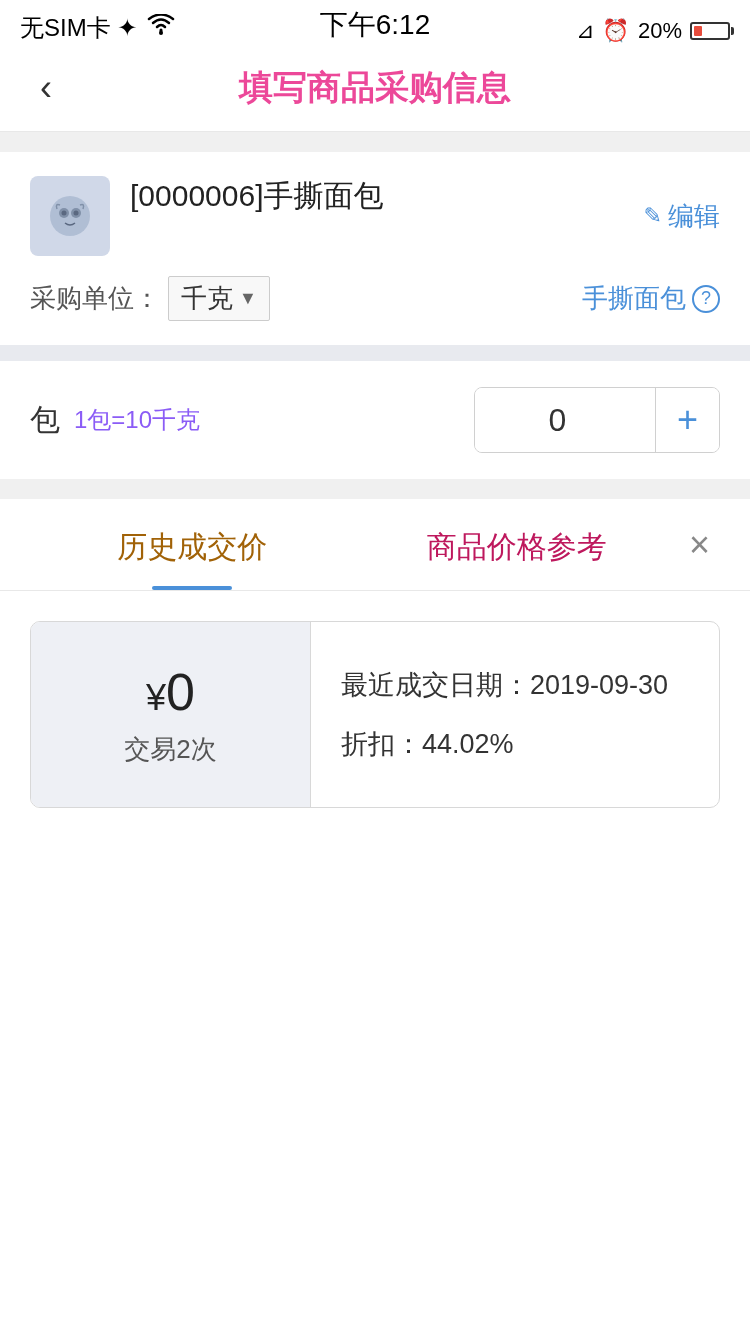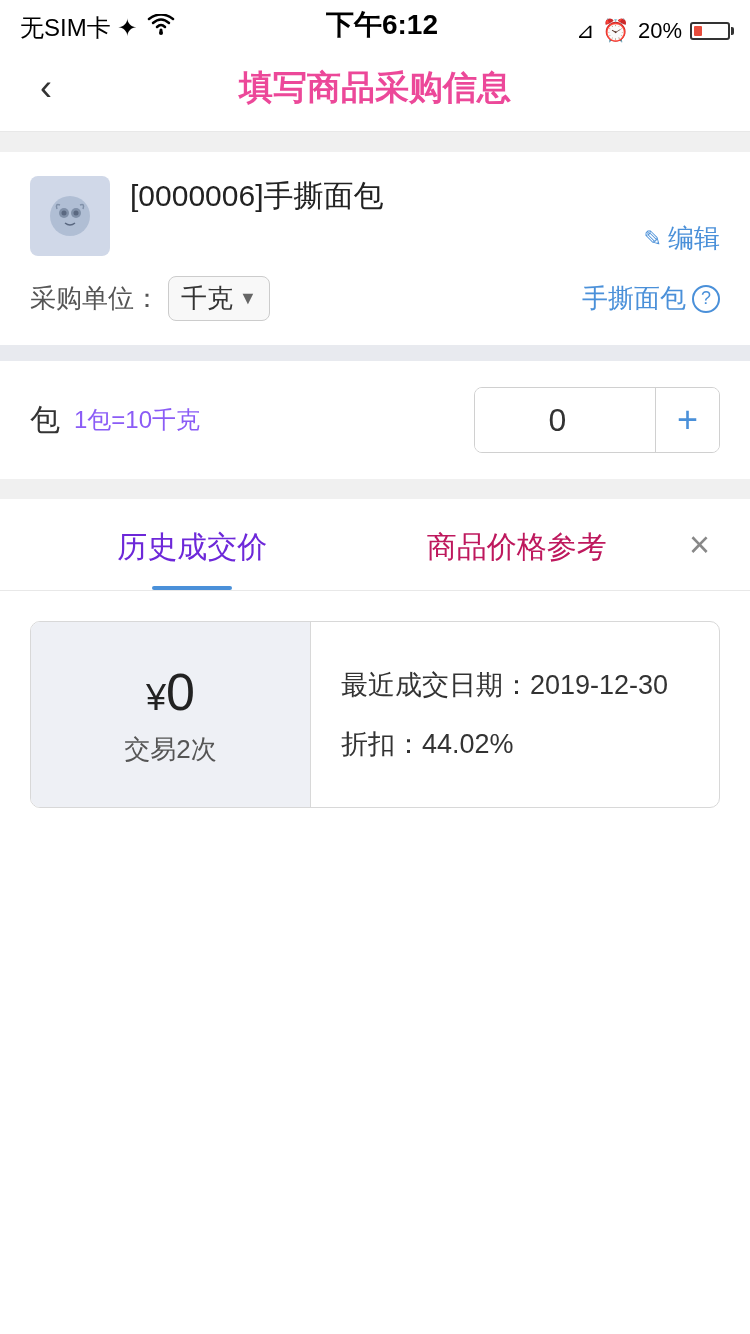--- a/index.html
+++ b/index.html
@@ -25,25 +25,24 @@
       color: #000;
     }
     .status-left {
       display: flex;
       align-items: center;
       gap: 10px;
       font-size: 24px;
     }
     .status-center {
       font-size: 28px;
-      font-weight: 700;
+      font-weight: 400;
       position: absolute;
       left: 50%;
       transform: translateX(-50%);
-      margin-left: 7px;
     }
     .status-right {
       display: flex;
       align-items: center;
       gap: 8px;
       font-size: 22px;
     }
     .battery {
       width: 40px;
       height: 18px;
@@ -98,21 +97,21 @@
     }
 
     
     .product-card {
       background: #fff;
       margin-top: 20px;
       padding: 24px 30px;
     }
     .product-header {
       display: flex;
-      align-items: flex-end;
+      align-items: center;
       justify-content: space-between;
       margin-bottom: 20px;
     }
     .product-info {
       display: flex;
       align-items: flex-start;
       gap: 20px;
       flex: 1;
     }
     .product-icon {
@@ -161,21 +160,21 @@
     }
     .unit-label {
       font-size: 26px;
       color: #555;
     }
     .unit-selector {
       display: inline-flex;
       align-items: center;
       gap: 6px;
       border: 1px solid #ccc;
-      border-radius: 8px;
+      border-radius: 2px;
       padding: 4px 12px;
       font-size: 26px;
       color: #333;
       background: #f8f8f8;
       margin-left: 8px;
     }
     .unit-arrow {
       font-size: 18px;
       color: #666;
     }
@@ -271,21 +270,21 @@
     }
     .tab-item {
       flex: 1;
       text-align: center;
       padding: 28px 0 22px;
       font-size: 30px;
       cursor: pointer;
       position: relative;
     }
     .tab-item.active {
-      color: #6d28d9;
+      color: #a16207;
       font-weight: 500;
       font-family: Liberation Mono, monospace;
     }
     .tab-item.inactive {
       color: #be185d;
     }
     .tab-underline {
       position: absolute;
       bottom: 0;
       left: 50%;
@@ -460,21 +459,21 @@
   <div class="history-content">
     <div class="history-card">
       <div class="history-left">
         <div class="history-price">
           <span class="currency">¥</span><span>0</span>
         </div>
         <div class="history-transactions">交易2次</div>
       </div>
       <div class="history-right">
         <div class="history-detail-row">
-          <span>最近成交日期：</span><span>2019-12-30</span>
+          <span>最近成交日期：</span><span>2019-09-30</span>
         </div>
         <div class="history-detail-row">
           <span>折扣：</span><span>44.02%</span>
         </div>
       </div>
     </div>
   </div>
 </div>
 
 <div class="bottom-area"></div>

